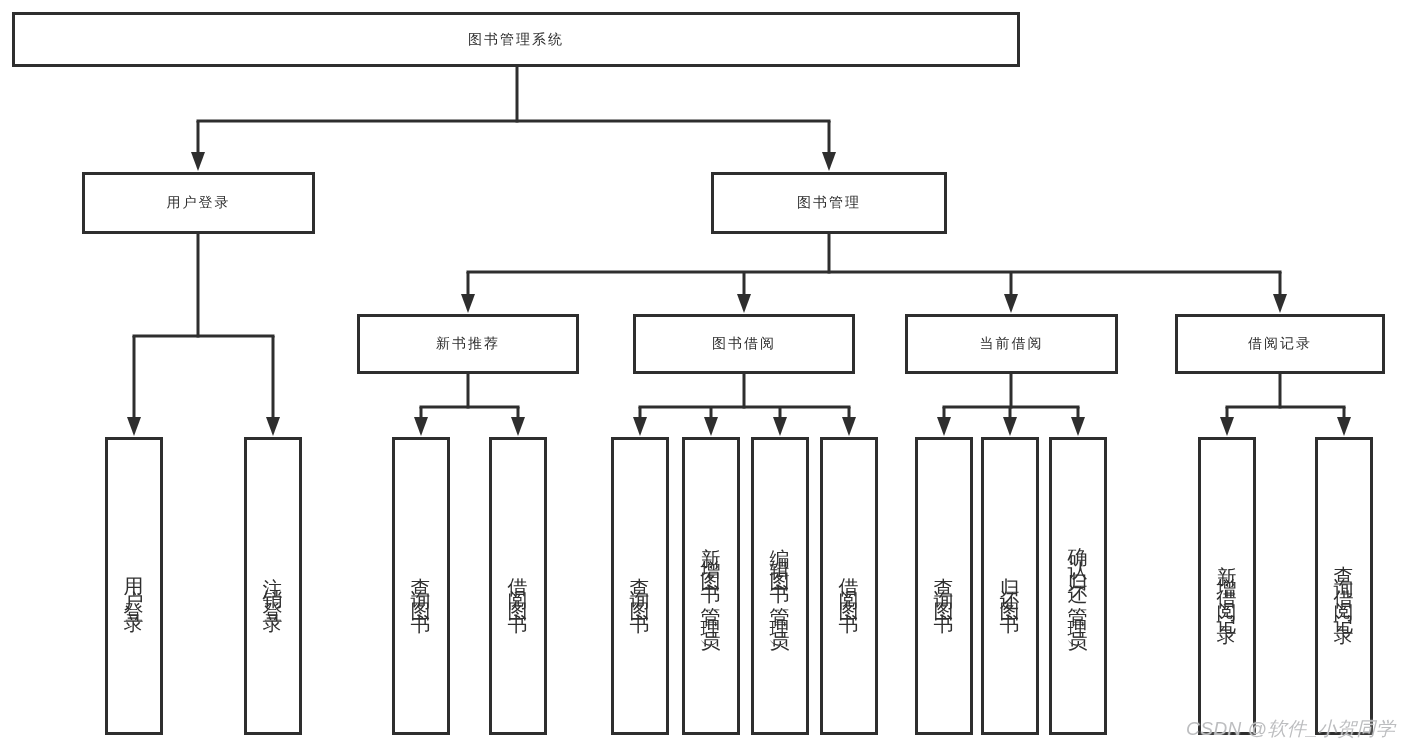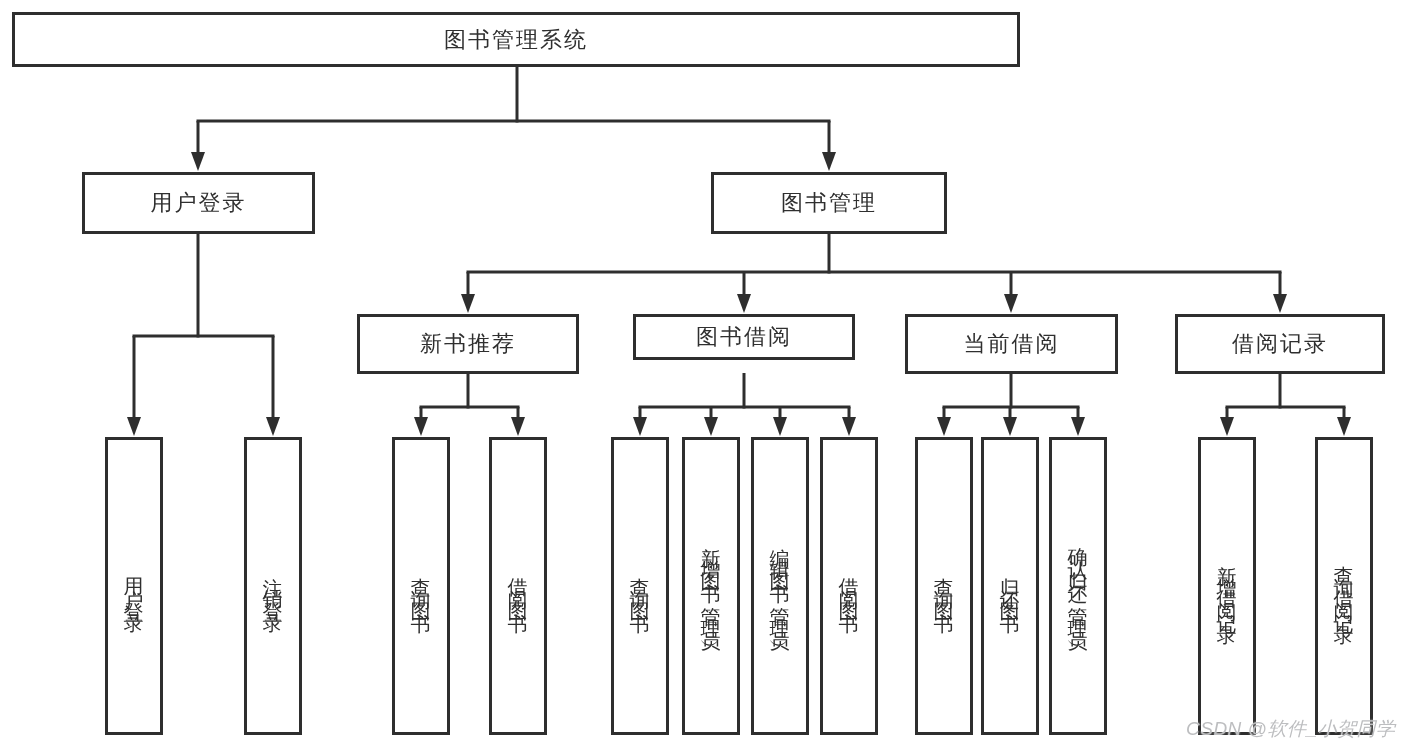--- a/index.html
+++ b/index.html
@@ -6,21 +6,21 @@
   .stage{
     position:relative;width:1405px;height:747px;background:#fff;overflow:hidden;
     font-family:"Liberation Sans","DejaVu Sans",sans-serif;color:#2f2f2f;
   }
   #wires{position:absolute;left:0;top:0;z-index:1;}
   .box{
     position:absolute;box-sizing:border-box;background:#fff;
     border:3px solid #2e2e2e;display:flex;align-items:center;justify-content:center;
     z-index:2;
   }
-  .box.h span{font-size:22px;letter-spacing:2px;white-space:nowrap;}
+  .box.h span{font-size:14px;letter-spacing:2px;white-space:nowrap;}
   .box.v span{
     writing-mode:vertical-rl;text-orientation:mixed;
     font-size:20px;letter-spacing:12px;line-height:1;
   }
   .watermark{
     position:absolute;left:1186px;top:716px;z-index:3;
     font-size:19px;letter-spacing:.5px;color:#bdbec0;white-space:nowrap;
     text-shadow:0 0 2px rgba(255,255,255,.9);
     font-style:italic;
   }
@@ -106,21 +106,21 @@
   <div class="box h" style="left:82px;top:172px;width:233px;height:62px">
     <span>用户登录</span>
   </div>
   <div class="box h" style="left:357px;top:314px;width:222px;height:60px">
     <span>新书推荐</span>
   </div>
 
   <div class="box h" style="left:711px;top:172px;width:236px;height:62px">
     <span>图书管理</span>
   </div>
-  <div class="box h" style="left:633px;top:314px;width:222px;height:46px">
+  <div class="box h" style="left:633px;top:314px;width:222px;height:60px">
     <span>图书借阅</span>
   </div>
   <div class="box h" style="left:1175px;top:314px;width:210px;height:60px">
     <span>借阅记录</span>
   </div>
   <div class="box h" style="left:905px;top:314px;width:213px;height:60px">
     <span>当前借阅</span>
   </div>
 
   <div class="box v" style="left:105px;top:437px;width:58px;height:298px">

